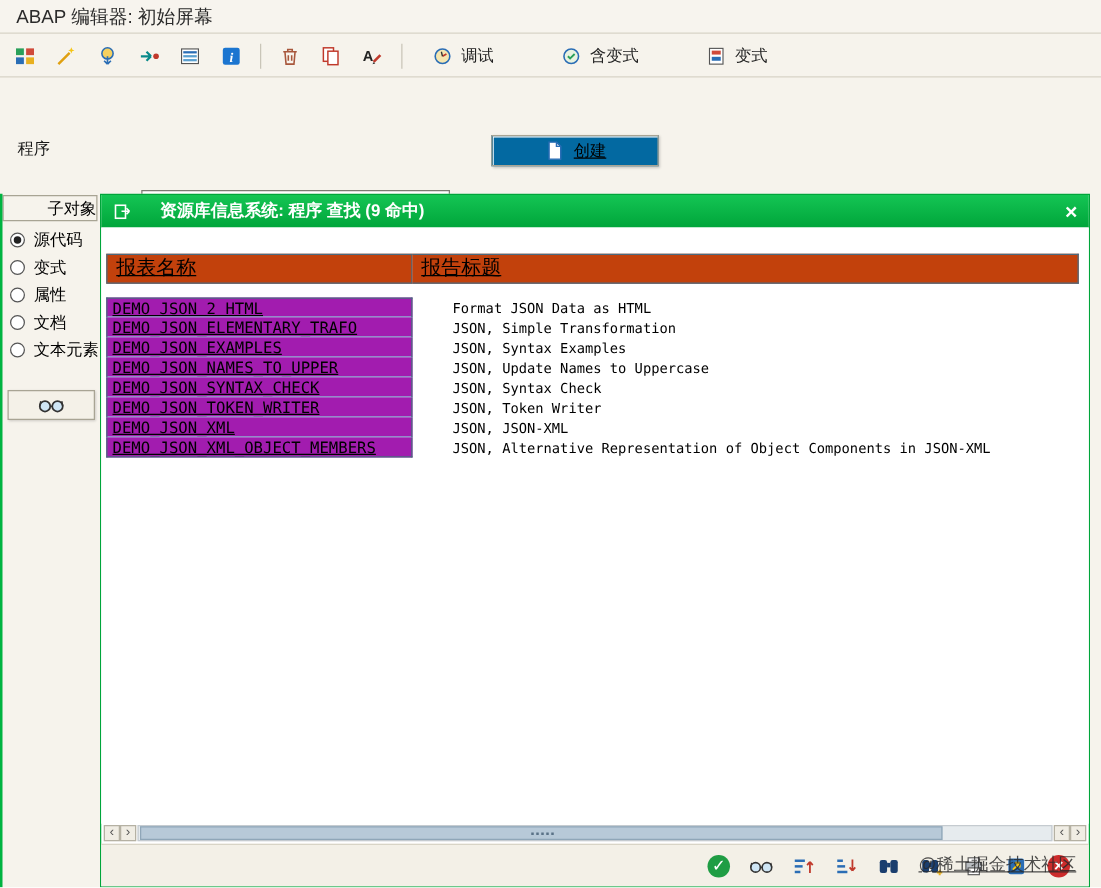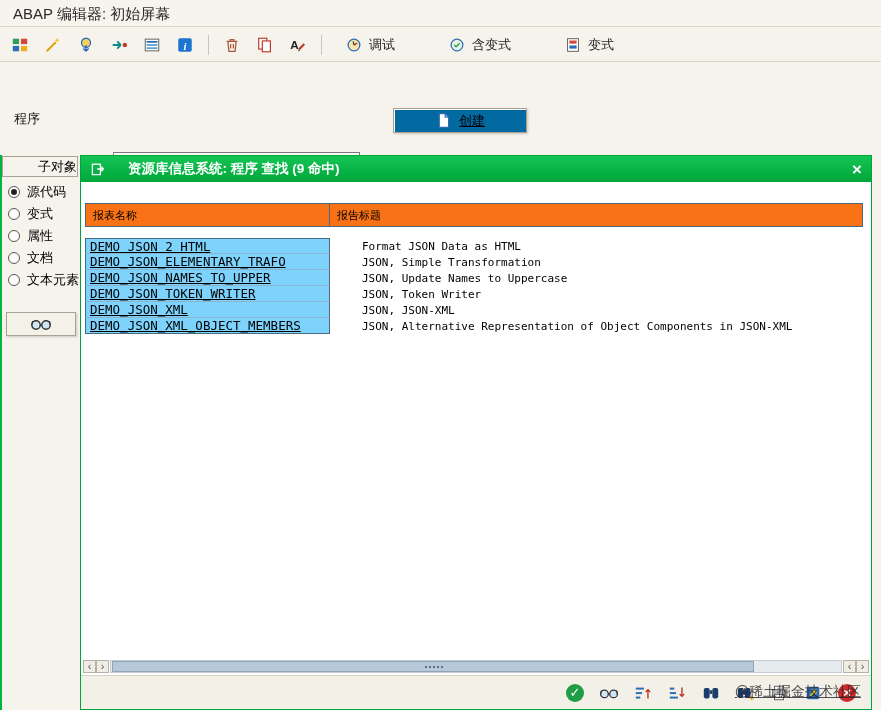--- a/index.html
+++ b/index.html
@@ -48,28 +48,28 @@
   .results { position:absolute; left:80px; top:155px; width:792px; height:555px; background:#fff;
     border:1px solid #00a53a; box-sizing:border-box; }
   .results-header { position:absolute; left:0; top:0; width:100%; height:26px;
     background:linear-gradient(#14c554,#00a53a); color:#fff; display:flex; align-items:center;
     padding:0 9px; gap:22px; box-sizing:border-box; font-size:13.5px; font-weight:bold; }
   .results-close { margin-left:auto; font-size:17px; font-weight:bold; cursor:pointer; line-height:1; }
 
   .results-body { position:absolute; left:0; top:26px; width:100%; height:477px; background:#fff; overflow:hidden; }
 
   .tblhead { position:absolute; left:4px; top:21px; display:flex; }
-  .th { height:24px; line-height:22px; background:#f97316; border:1px solid #4a6a80; font-size:11px;
-    padding:0 7px; box-sizing:border-box; color:#000; }
+  .th { height:24px; line-height:22px; background:#c2410c; border:1px solid #4a6a80; font-size:16px;
+    padding:0 7px; box-sizing:border-box; color:#000;text-decoration:underline; }
   .th1 { width:245px; }
   .th2 { width:533px; border-left:none; }
 
   .tblrows { position:absolute; left:4px; top:56px; }
   .trow { display:flex; height:16px; align-items:center; }
-  .tname { width:245px; height:16px; line-height:15px; box-sizing:border-box; background:#7dd3fc;
+  .tname { width:245px; height:16px; line-height:15px; box-sizing:border-box; background:#a21caf;
     border-bottom:1px solid #8db2d2; border-left:1px solid #4a6a80; border-right:1px solid #4a6a80;
     font-family:"DejaVu Sans Mono",monospace; font-size:12.5px; padding:0 4px; text-decoration:underline;
     color:#000; overflow:hidden; white-space:nowrap; cursor:pointer; }
   .trow:first-child .tname { border-top:1px solid #4a6a80; }
   .trow:last-child .tname { border-bottom:1px solid #4a6a80; }
   .ttitle { padding-left:8px; font-family:"DejaVu Sans Mono",monospace; font-size:11px; color:#000;
     white-space:nowrap;margin-left:24px; }
 
   
   .hscroll { position:absolute; left:2px; top:503px; width:786px; height:15px; display:flex; align-items:center; }
@@ -252,22 +252,30 @@
       <div class="tblrows">
         <div class="trow">
           <div class="tname">DEMO_JSON_2_HTML</div>
           <div class="ttitle">Format JSON Data as HTML</div>
         </div>
         <div class="trow">
           <div class="tname">DEMO_JSON_ELEMENTARY_TRAFO</div>
           <div class="ttitle">JSON, Simple Transformation</div>
         </div>
         <div class="trow">
+          <div class="tname">DEMO_JSON_EXAMPLES</div>
+          <div class="ttitle">JSON, Syntax Examples</div>
+        </div>
+        <div class="trow">
           <div class="tname">DEMO_JSON_NAMES_TO_UPPER</div>
           <div class="ttitle">JSON, Update Names to Uppercase</div>
+        </div>
+        <div class="trow">
+          <div class="tname">DEMO_JSON_SYNTAX_CHECK</div>
+          <div class="ttitle">JSON, Syntax Check</div>
         </div>
         <div class="trow">
           <div class="tname">DEMO_JSON_TOKEN_WRITER</div>
           <div class="ttitle">JSON, Token Writer</div>
         </div>
         <div class="trow">
           <div class="tname">DEMO_JSON_XML</div>
           <div class="ttitle">JSON, JSON-XML</div>
         </div>
         <div class="trow">

